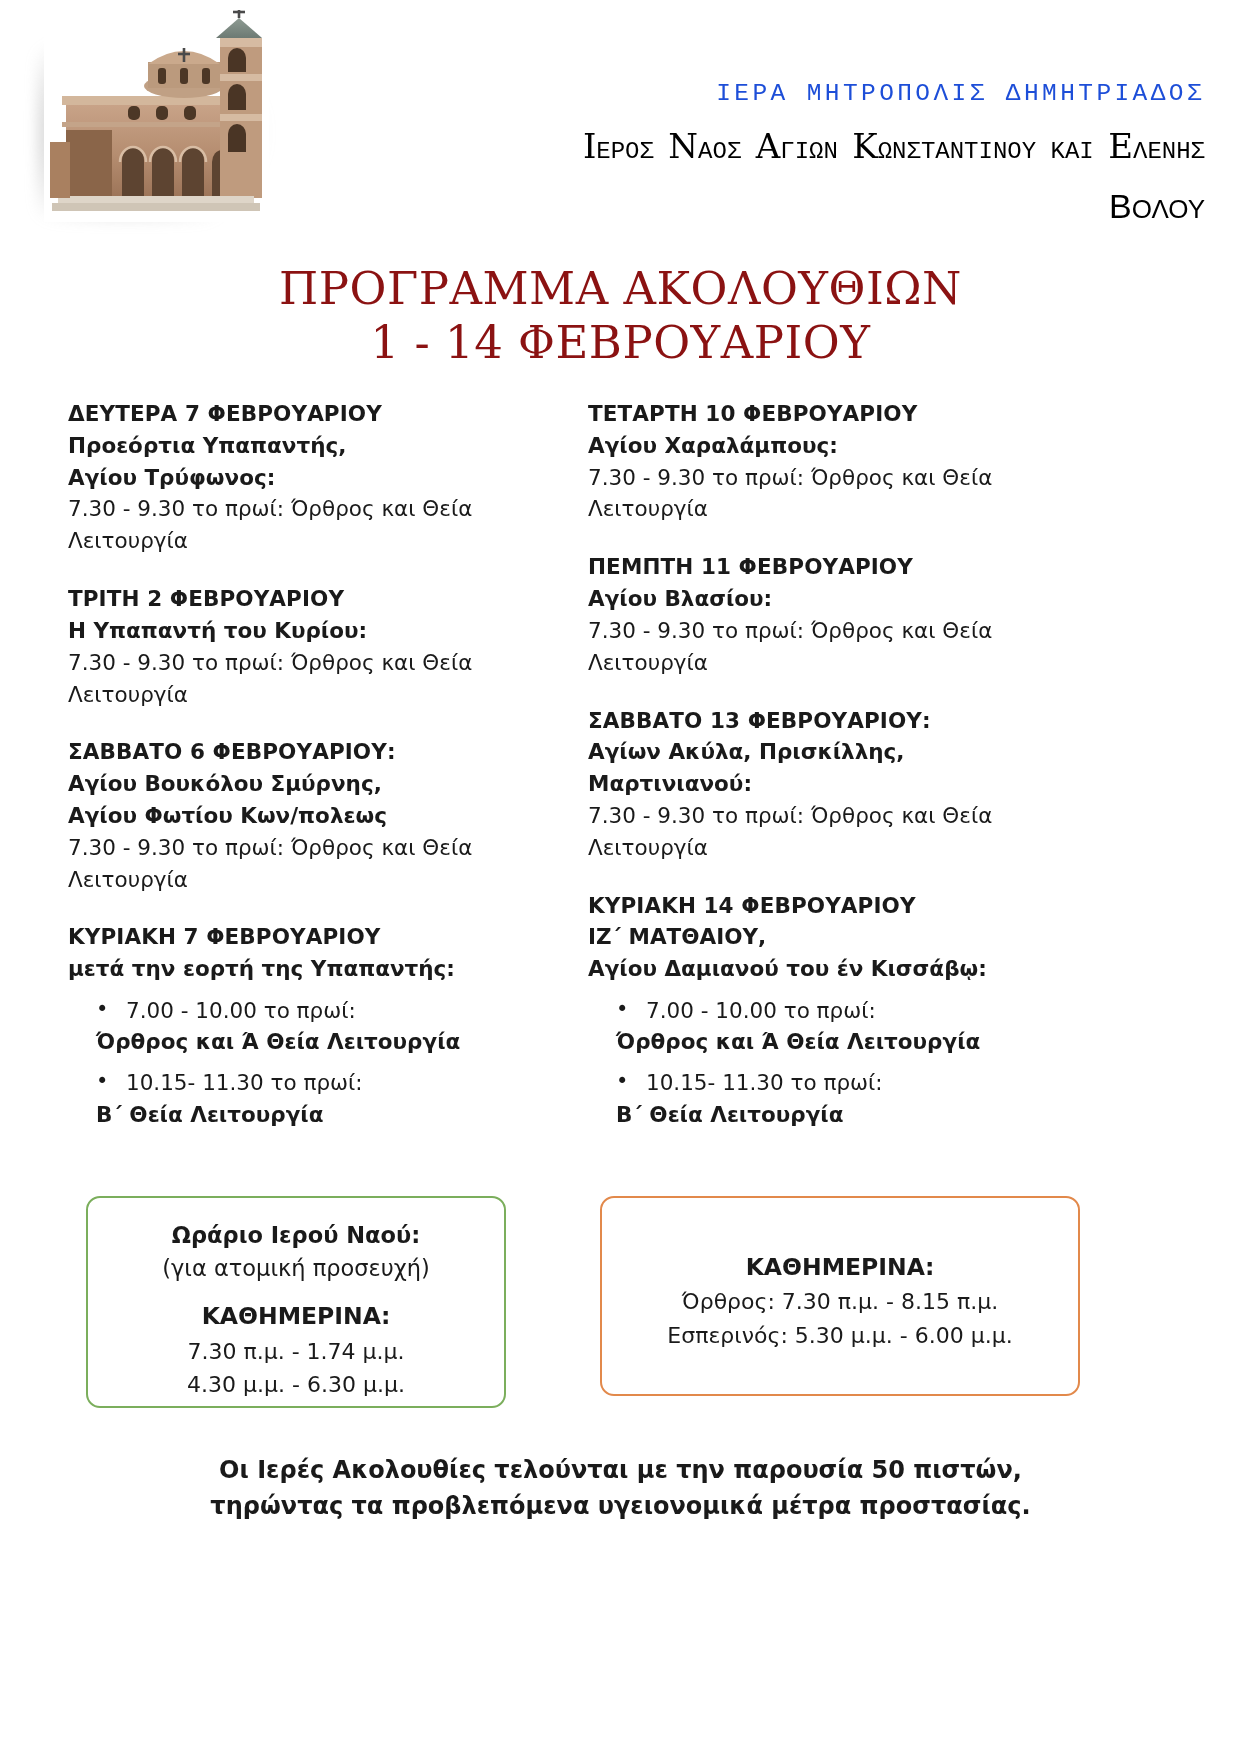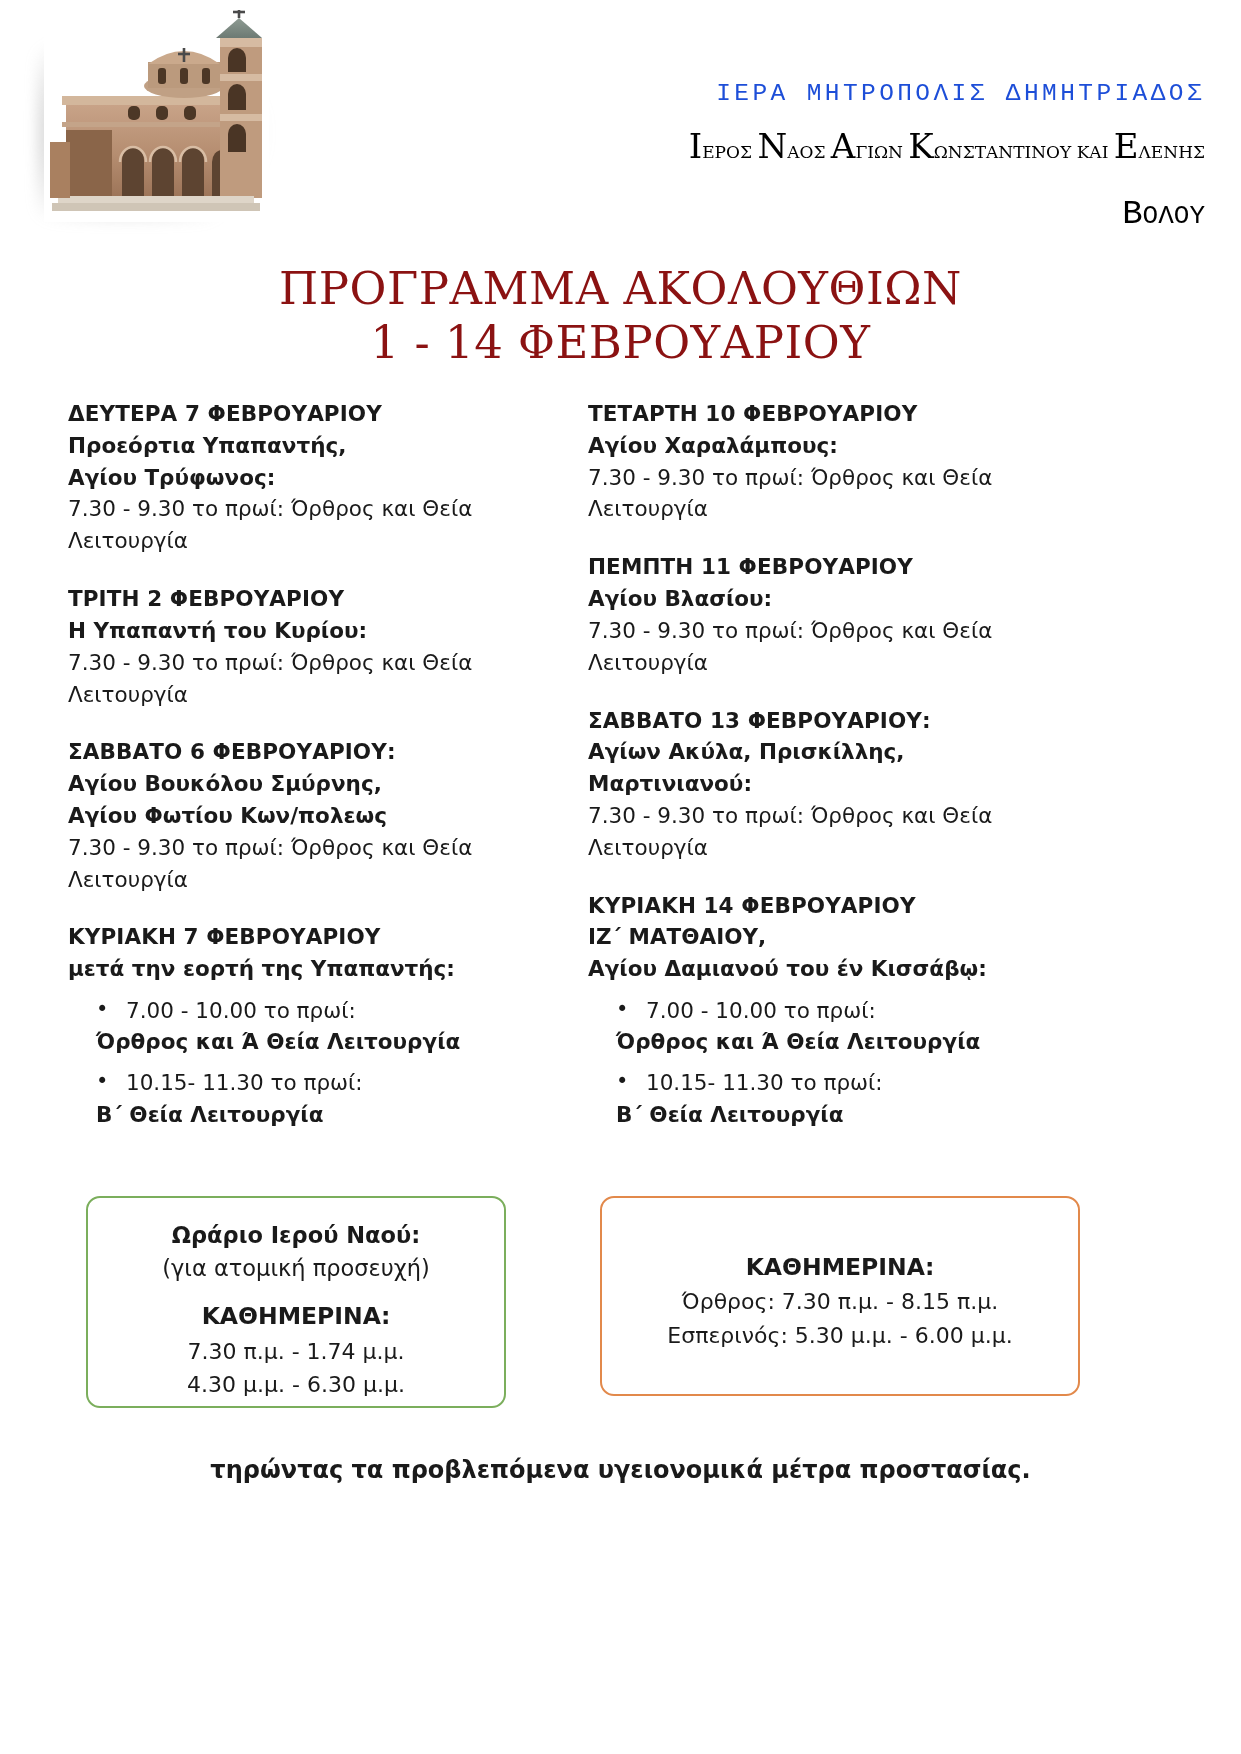--- a/index.html
+++ b/index.html
@@ -70,25 +70,25 @@
     white-space: nowrap;
   }
   .church-line {
     font-family: "DejaVu Serif", "Liberation Serif", serif;
     color: #000;
     margin-top: 22px;
     white-space: nowrap;
     line-height: 1.05;
   }
   .church-line .big { font-size: 34px; }
-  .church-line .small { font-size: 17px; }
+  .church-line .small { font-size: 24px; font-family: Liberation Mono, monospace; }
   .city-line {
-    font-family: Liberation Mono, monospace;
+    font-family: Liberation Sans, sans-serif;
     color: #000;
-    margin-top: 32px;
+    margin-top: 24px;
     line-height: 1;
   }
   .city-line .big { font-size: 34px; }
   .city-line .small { font-size: 26px; }
 
   
   .title-block {
     text-align: center;
     margin-top: 6px;
     font-family: "DejaVu Serif", "Liberation Serif", serif;
@@ -431,16 +431,17 @@
 
     <div class="box box-orange">
       <div class="bx-head">ΚΑΘΗΜΕΡΙΝΑ:</div>
       <div class="bx-line">Όρθρος: 7.30 π.μ. - 8.15 π.μ.</div>
       <div class="bx-line">Εσπερινός: 5.30 μ.μ. - 6.00 μ.μ.</div>
     </div>
 
   </div>
 
   <div class="footer">
+    <div>Οι Ιερές Ακολουθίες τελούνται με την παρουσία 50 πιστών,</div>
     <div>τηρώντας τα προβλεπόμενα υγειονομικά μέτρα προστασίας.</div>
   </div>
 
 </div>
 
 </body></html>

